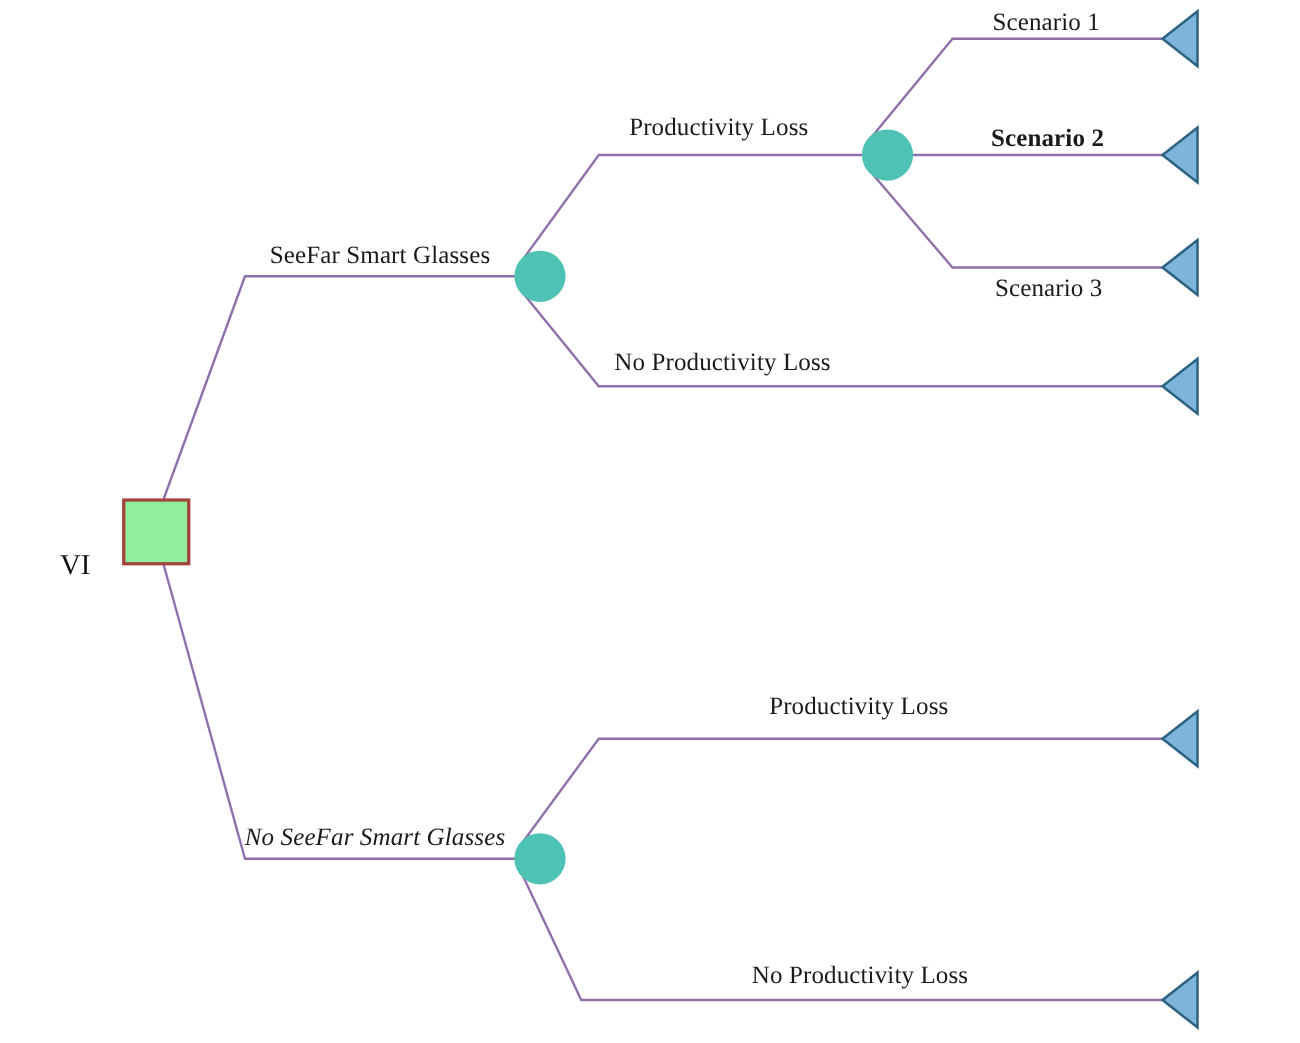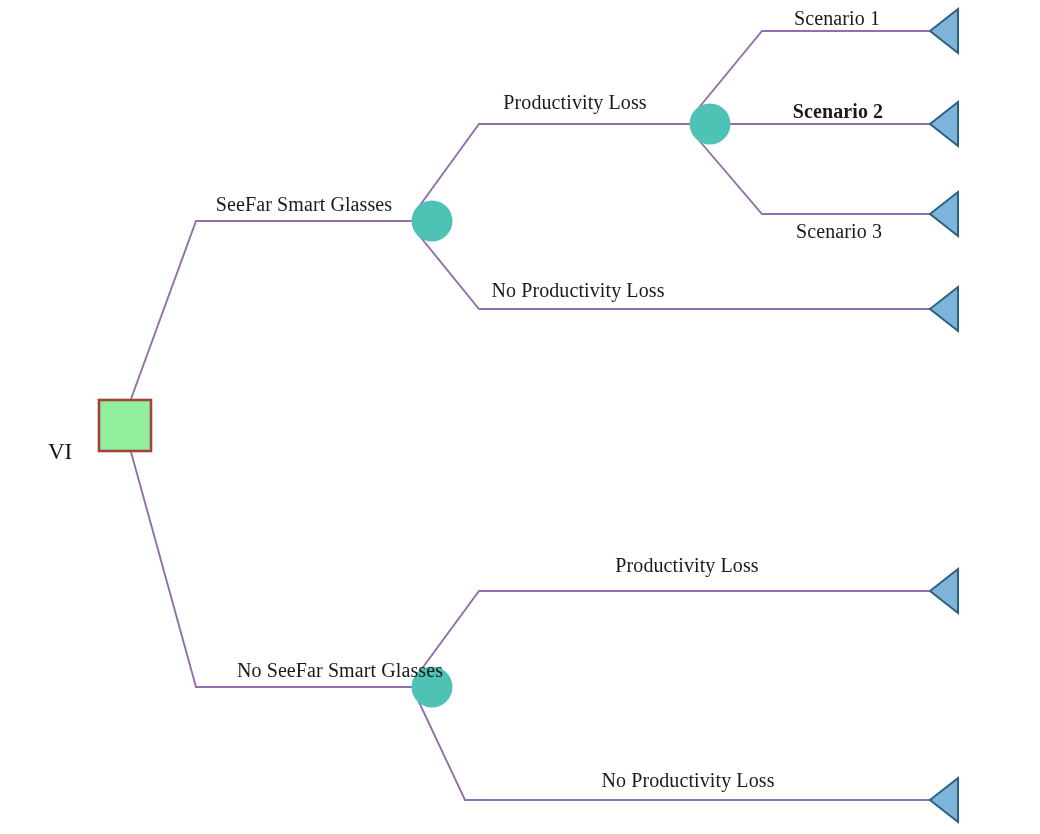--- a/index.html
+++ b/index.html
@@ -88,21 +88,21 @@
       <polygon points="930,309 958,287 958,331" fill="#7eb4da" stroke="#2c6181" stroke-width="2"></polygon>
       <polygon points="930,591 958,569 958,613" fill="#7eb4da" stroke="#2c6181" stroke-width="2"></polygon>
       <polygon points="930,800 958,778 958,822" fill="#7eb4da" stroke="#2c6181" stroke-width="2"></polygon>
     </g>
   </svg>
 
   <div class="root-label" style="left:48px; top:412px;margin-top:27px;">VI</div>
 
   <div class="branch-label" style="left:304px; top:193px;">SeeFar Smart Glasses</div>
 
-  <div class="branch-label" style="left:340px; top:659px;">No SeeFar Smart Glasses</div>
+  <div class="branch-label" style="left:300px; top:659px;font-style:italic;">No SeeFar Smart Glasses</div>
 
   <div class="branch-label" style="left:575px; top:91px;">Productivity Loss</div>
 
   <div class="branch-label" style="left:578px; top:279px;">No Productivity Loss</div>
 
   <div class="branch-label" style="left:837px; top:7px;">Scenario 1</div>
 
   <div class="branch-label" style="left:838px; top:100px;font-weight:bold;">Scenario 2</div>
 
   <div class="branch-label" style="left:839px; top:192px;margin-top:28px;">Scenario 3</div>

